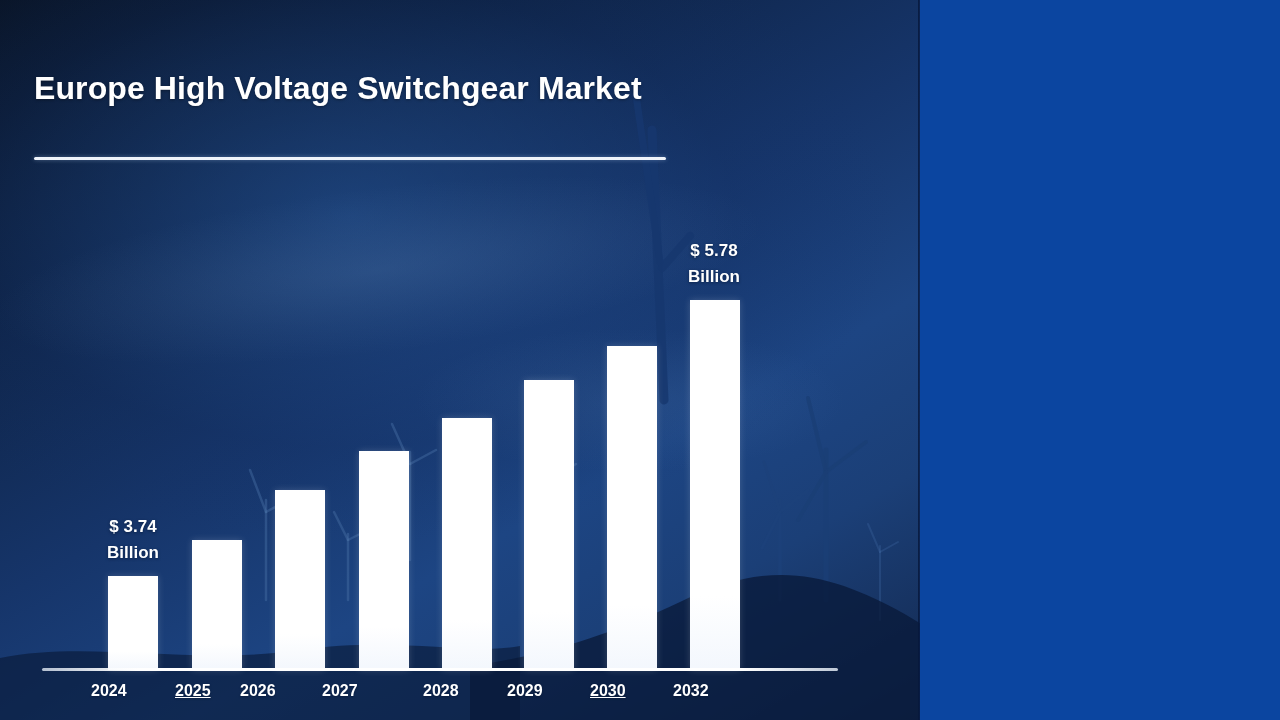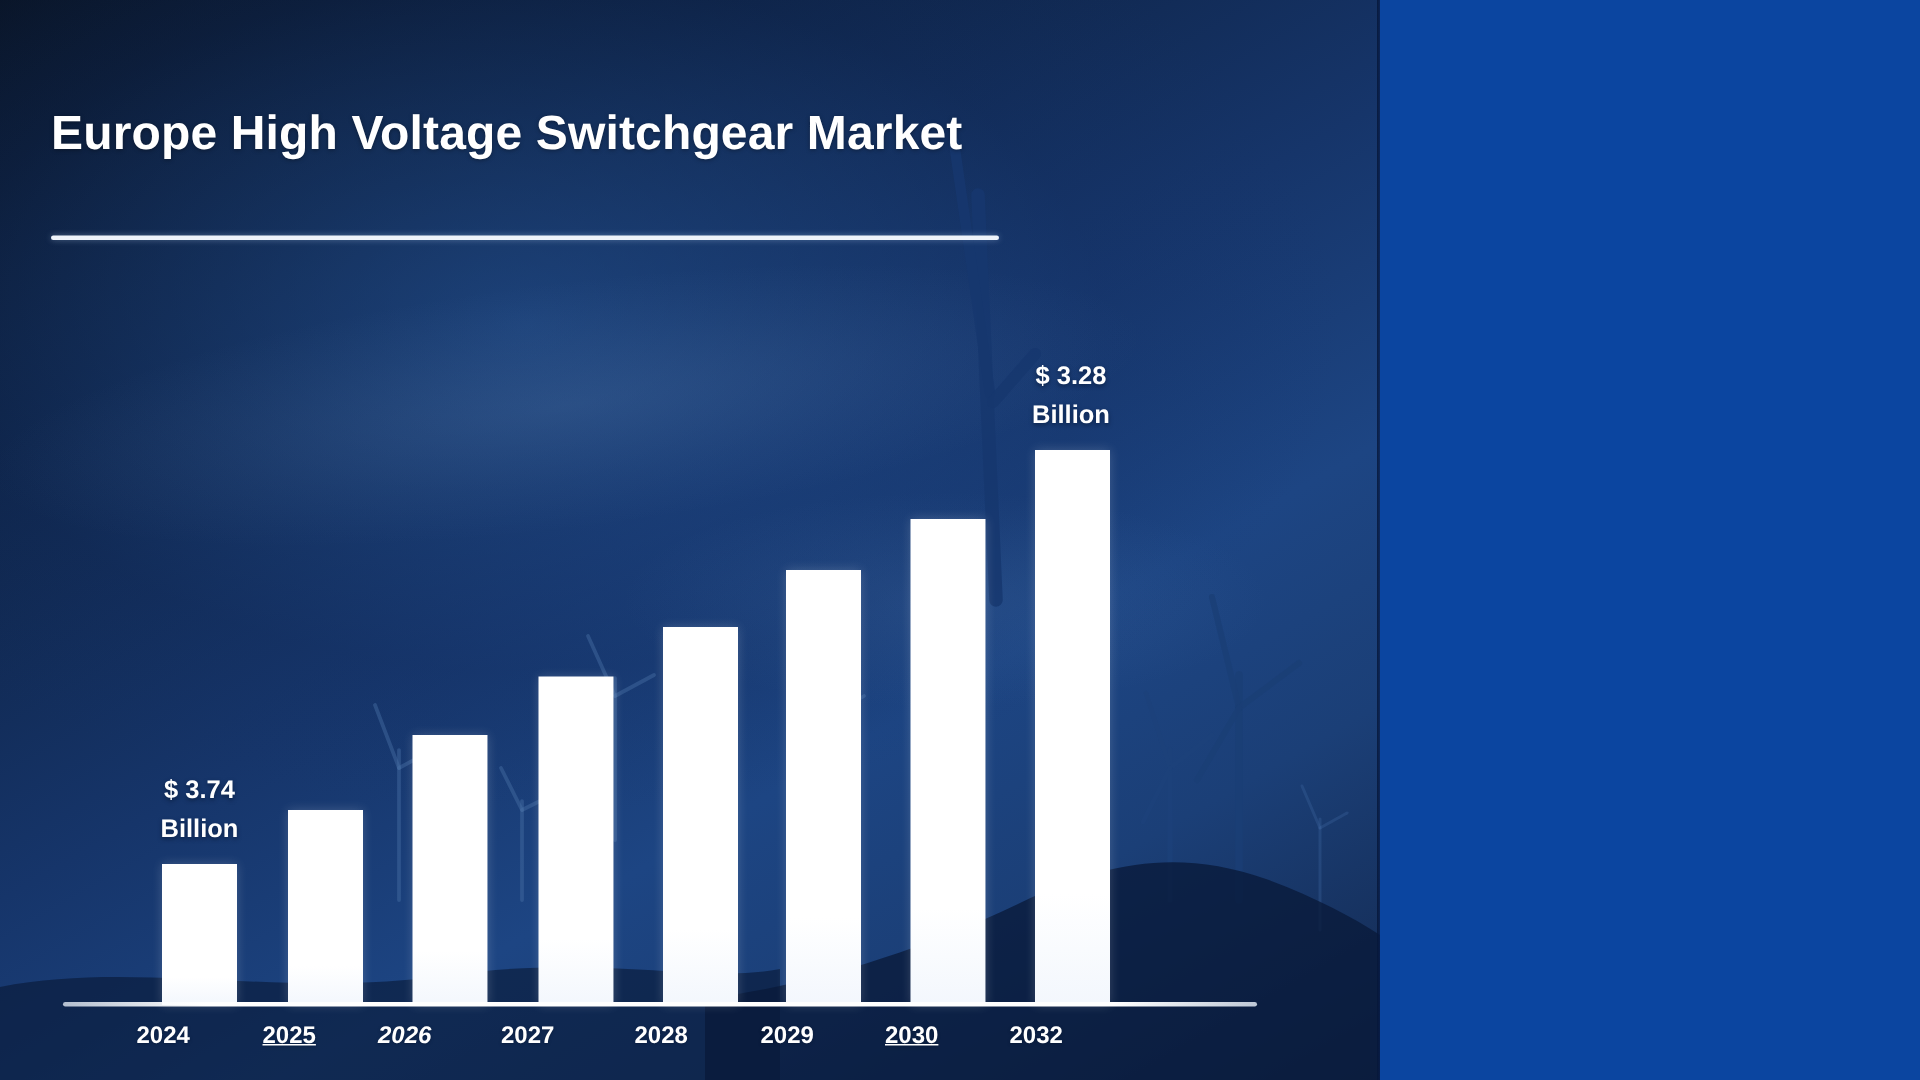--- a/index.html
+++ b/index.html
@@ -165,38 +165,38 @@
       </svg>
     </div>
 
     <div id="title">Europe High Voltage Switchgear Market</div>
     <div id="title-rule"></div>
 
     <div id="chart">
 
       <div class="bar-value" style="left:78px; top:514px; width:110px;">$ 3.74
 Billion</div>
-      <div class="bar-value" style="left:659px; top:238px; width:110px;">$ 3.28
+      <div class="bar-value" style="left:659px; top:238px; width:110px;">$ 5.78
 Billion</div>
 
       <div class="bar" style="left:108px; width:50px; top:576px; height:94px;"></div>
       <div class="bar" style="left:192px; width:50px; top:540px; height:130px;"></div>
       <div class="bar" style="left:275px; width:50px; top:490px; height:180px;"></div>
       <div class="bar" style="left:359px; width:50px; top:451px; height:219px;"></div>
       <div class="bar" style="left:442px; width:50px; top:418px; height:252px;"></div>
       <div class="bar" style="left:524px; width:50px; top:380px; height:290px;"></div>
       <div class="bar" style="left:607px; width:50px; top:346px; height:324px;"></div>
       <div class="bar" style="left:690px; width:50px; top:300px; height:370px;"></div>
 
       <div id="axis-line"></div>
 
       <div class="tick-label" style="left:91px;">2024</div>
       <div class="tick-label" style="left:175px;text-decoration:underline;">2025</div>
-      <div class="tick-label" style="left:252px;font-style:italic;">2026</div>
-      <div class="tick-label" style="left:334px;">2027</div>
+      <div class="tick-label" style="left:240px;">2026</div>
+      <div class="tick-label" style="left:322px;">2027</div>
       <div class="tick-label" style="left:423px;">2028</div>
       <div class="tick-label" style="left:507px;">2029</div>
       <div class="tick-label" style="left:590px;text-decoration:underline;">2030</div>
       <div class="tick-label" style="left:673px;margin-top:20px;">2032</div>
     </div>
   </div>
 
   <div id="panel-edge"></div>
   <div id="right-panel">
 

